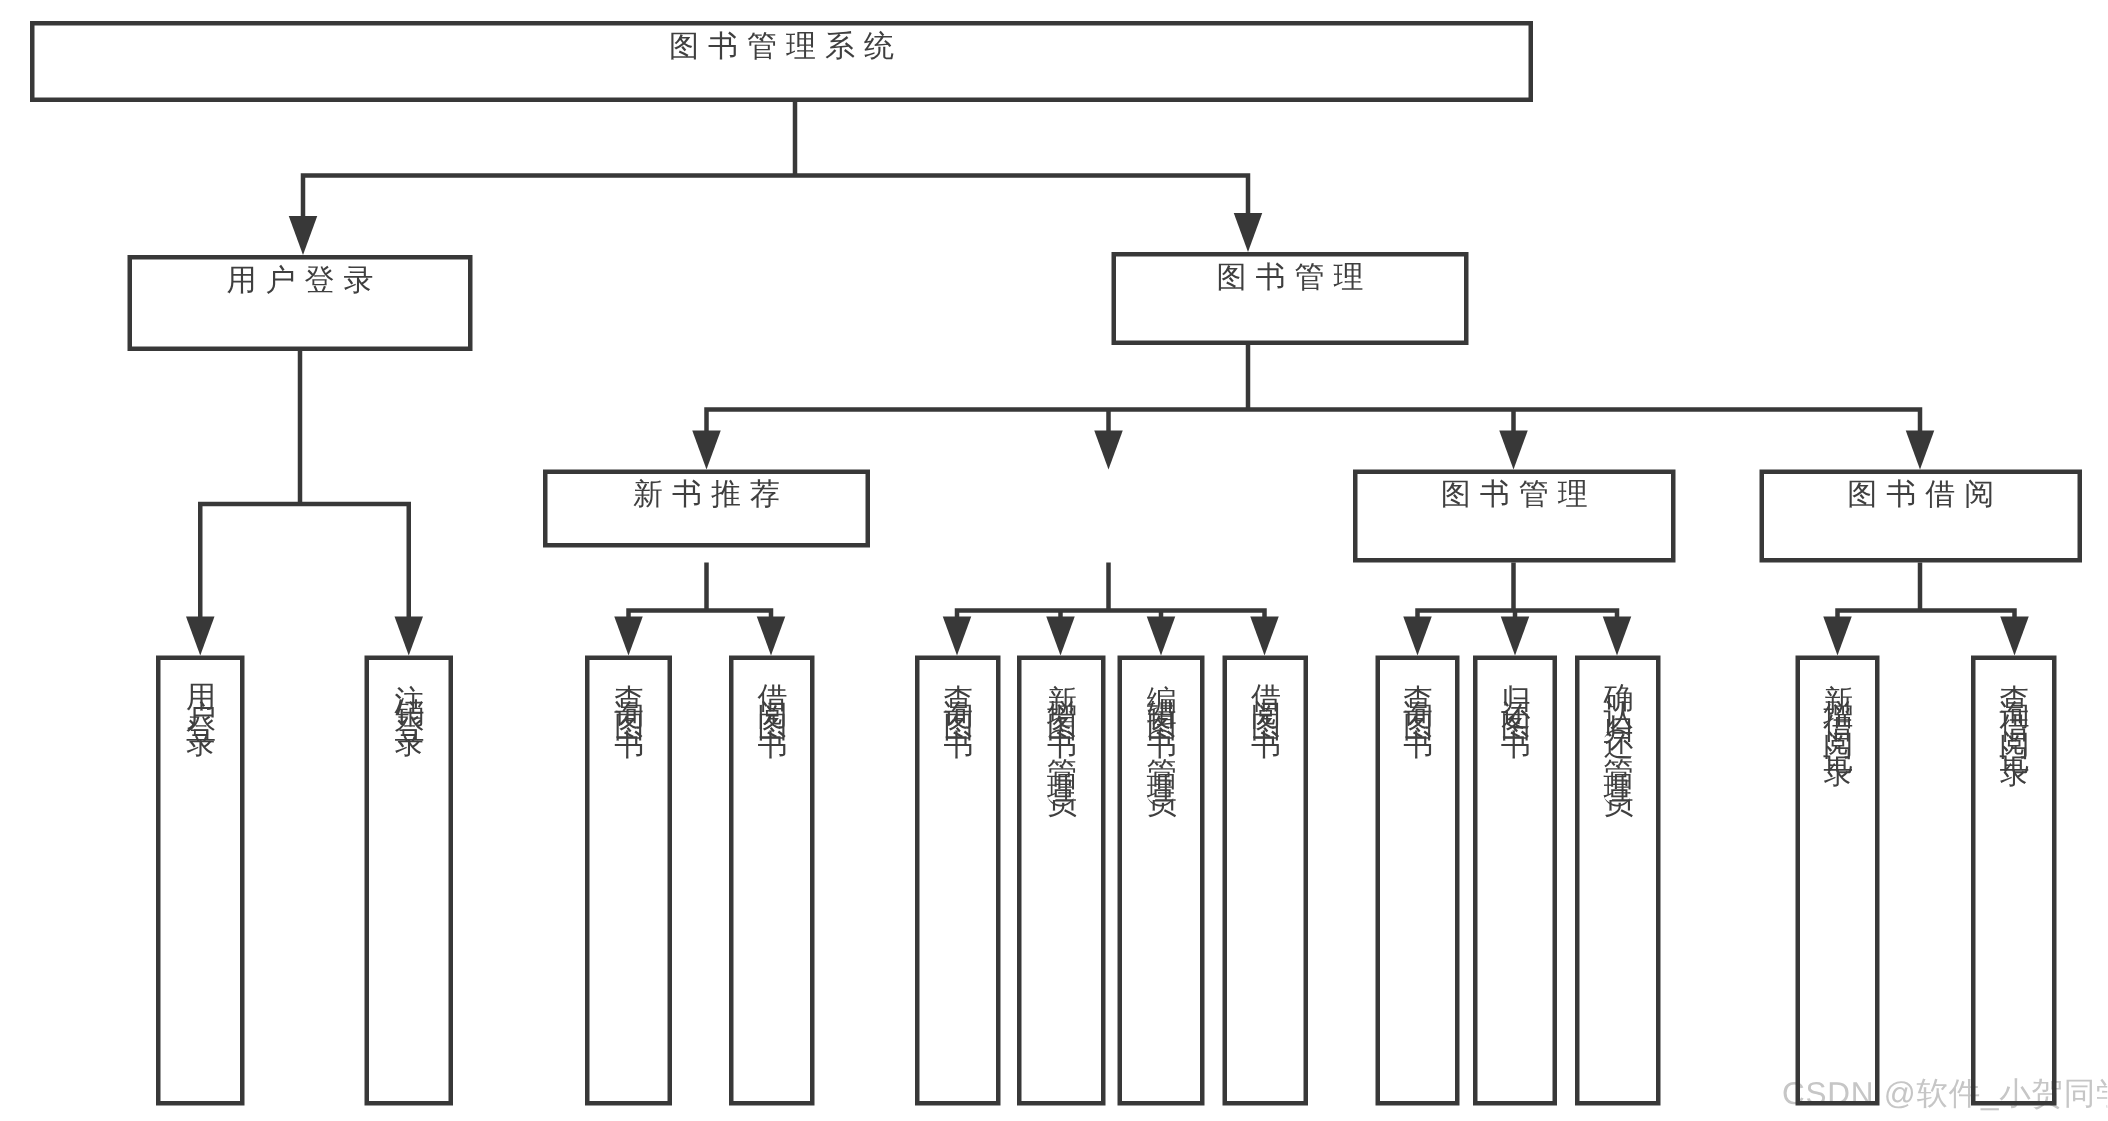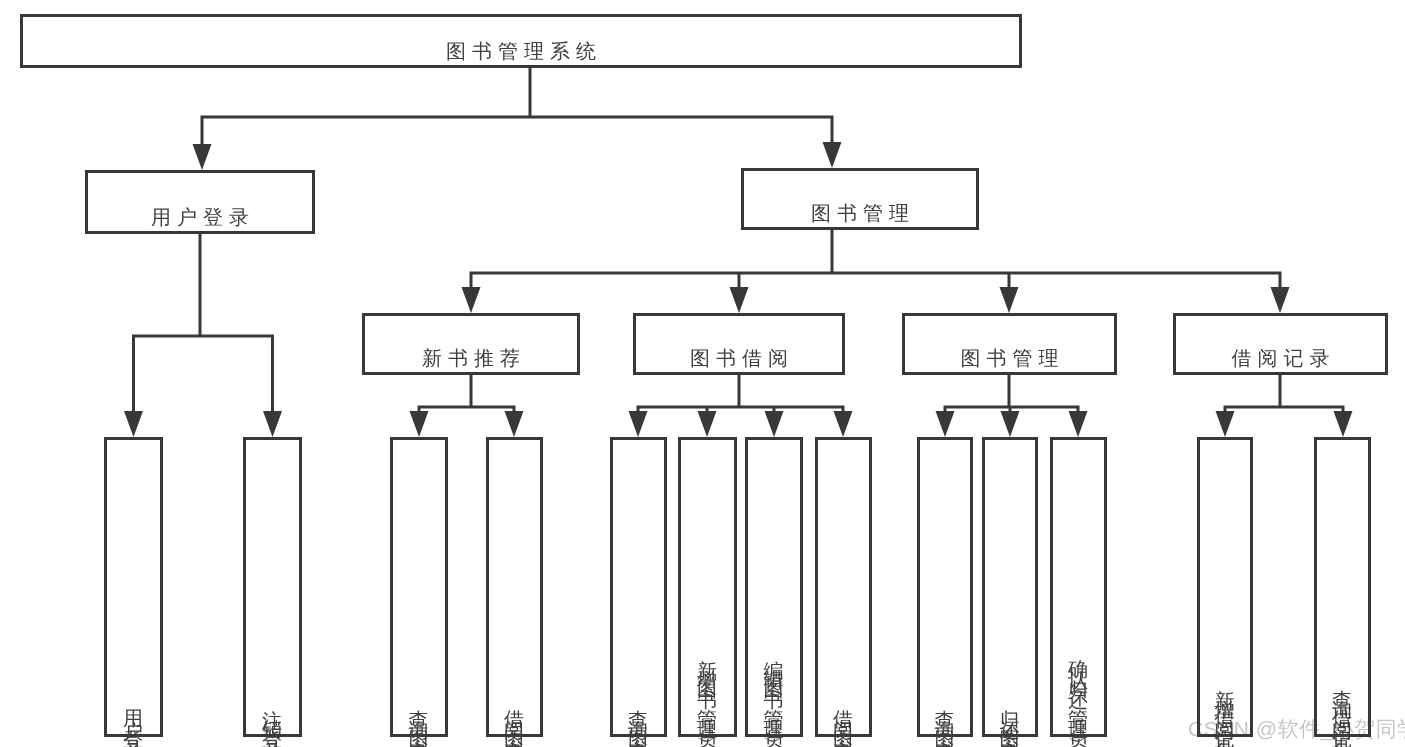--- a/index.html
+++ b/index.html
@@ -43,21 +43,21 @@
     stroke-width: 3;
   }
   .connectors polygon { fill: var(--line); }
 
   .node {
     position: absolute;
     z-index: 3;
     border: 3px solid var(--line);
     background: transparent;
     display: flex;
-    align-items: flex-end;
+    align-items: flex-start;
     justify-content: center;
     color: var(--text);
   }
   .node .lbl {
     font-size: 20px;
     letter-spacing: 6px;
     text-indent: 6px;
     white-space: nowrap;
   }
   .node.vert .lbl {
@@ -119,31 +119,28 @@
     <span class="lbl">图书管理系统</span>
   </div>
 
   <div class="node" style="left:85px; top:170px; width:230px; height:64px;">
     <span class="lbl">用户登录</span>
   </div>
   <div class="node" style="left:713px; top:168px; width:238px; height:62px;margin-left:28px;">
     <span class="lbl">图书管理</span>
   </div>
 
-  <div class="node" style="left:362px; top:313px; width:218px; height:62px;">
+  <div class="node" style="left:362px; top:313px; width:218px; height:52px;">
     <span class="lbl">新书推荐</span>
-  </div>
-  <div class="node" style="left:633px; top:313px; width:212px; height:62px;">
-    <span class="lbl">图书借阅</span>
   </div>
   <div class="node" style="left:902px; top:313px; width:215px; height:62px;">
     <span class="lbl">图书管理</span>
   </div>
   <div class="node" style="left:1173px; top:313px; width:215px; height:62px;">
-    <span class="lbl">借阅记录</span>
+    <span class="lbl">图书借阅</span>
   </div>
 
   <div class="node vert" style="left:104px; top:437px; width:59px; height:300px;">
     <span class="lbl">用户登录</span>
   </div>
   <div class="node vert" style="left:243px; top:437px; width:59px; height:300px;">
     <span class="lbl">注销登录</span>
   </div>
 
   <div class="node vert" style="left:390px; top:437px; width:58px; height:300px;">

